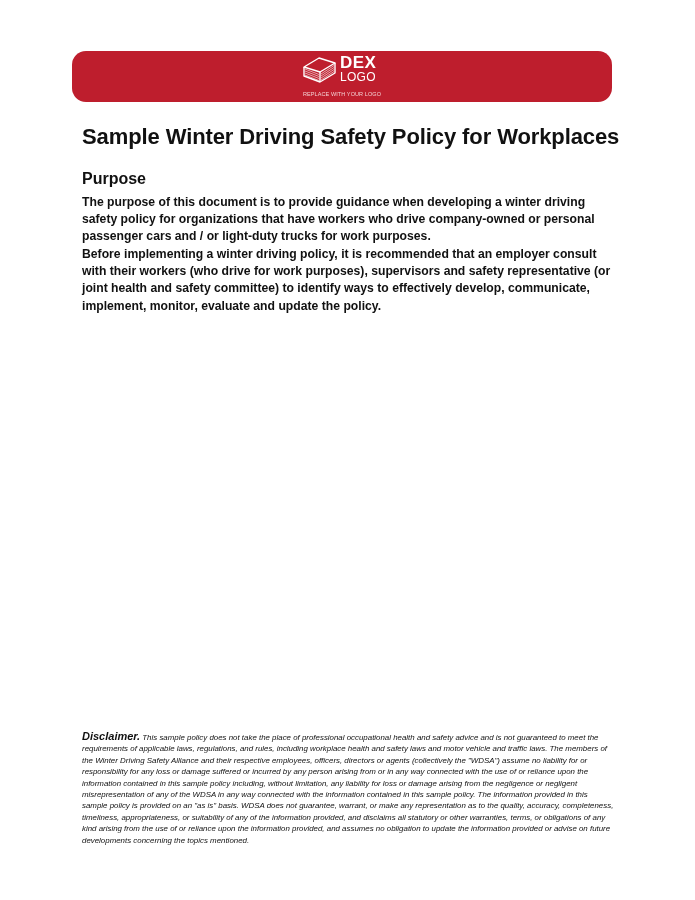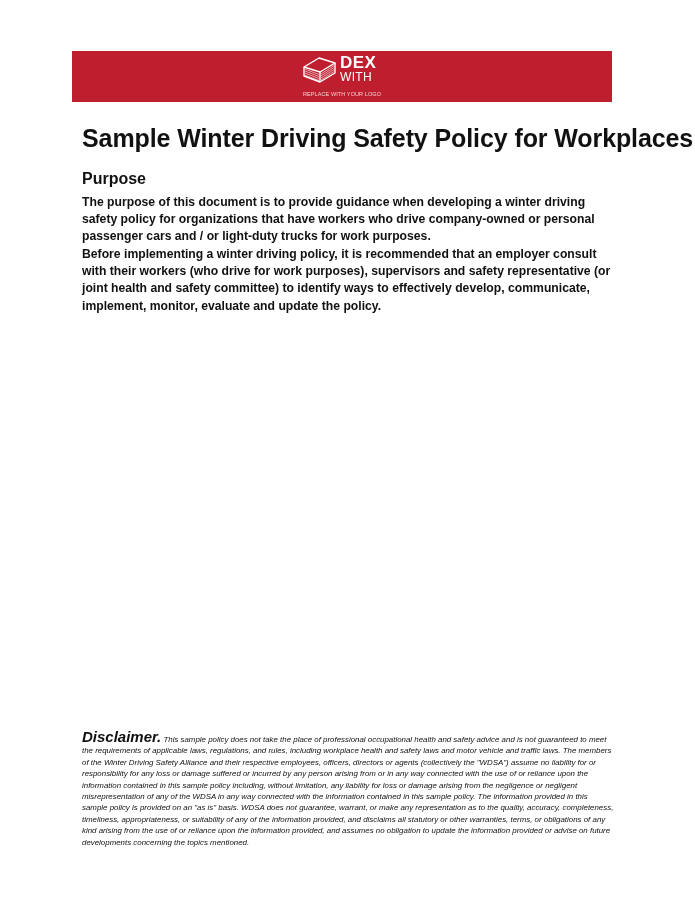--- a/index.html
+++ b/index.html
@@ -1,38 +1,38 @@
 <!DOCTYPE html>
 <html><head>
 <meta charset="utf-8">
 <style>
   html, body { margin: 0; padding: 0; background: #ffffff; }
   body { width: 695px; height: 900px; position: relative; overflow: hidden;
          font-family: "Liberation Sans", "DejaVu Sans", sans-serif; color: #111; }
   .banner { position: absolute; left: 72px; top: 51px; width: 540px; height: 51px;
-            background: #be1e2d; }
+            background: #be1e2d; border-radius: 14px; }
   .logo { position: absolute; left: 230px; top: 3px; width: 80px; height: 34px; }
   .logo-box { position: absolute; left: 0; top: 0; width: 36px; height: 30px; }
   .logo-text { position: absolute; left: 38px; top: 0; color: #fff; font-weight: bold;
                line-height: 1; }
   .logo-dex { font-size: 17px; letter-spacing: 0.5px; display: block; }
   .logo-form { font-size: 12px; display: block; margin-top: 0px; font-weight: normal; letter-spacing: 0.3px; }
   .tagline { position: absolute; left: 0; right: 0; top: 40px; text-align: center;
              color: #f4d0d3; font-size: 5.5px; letter-spacing: 0.1px; }
-  .title { position: absolute; left: 82px; top: 124px; margin: 0; font-size: 25px;
+  .title { position: absolute; left: 82px; top: 124px; margin: 0; font-size: 22px;
            font-weight: bold; color: #111; letter-spacing: -0.1px; }
   .h2 { position: absolute; left: 82px; top: 170px; margin: 0; font-size: 16px;
         font-weight: bold; color: #111; }
   .para { position: absolute; left: 82px; width: 535px; margin: 0; font-size: 12.2px;
           line-height: 17.2px; color: #111; font-weight: bold; }
   .p1 { top: 194px; }
   .p2 { top: 246px; }
   .disclaimer { position: absolute; left: 82px; top: 731px; width: 532px; margin: 0;
                 font-size: 7.9px; line-height: 11.4px; font-style: italic; color: #111; }
-  .disclaimer-label { font-size: 15px; font-weight: bold; font-style: italic; }
+  .disclaimer-label { font-size: 11px; font-weight: bold; font-style: italic; }
 </style>
 </head>
 <body>
 
 <div class="banner">
   <div class="logo">
     <svg class="logo-box" viewBox="0 0 36 30" width="36" height="30">
       <g fill="none" stroke="#ffffff" stroke-width="1.4" stroke-linejoin="round">
         <polygon points="2,13 17,4 33,9 18,18"></polygon>
         <polyline points="2,13 2,22 18,28 33,19 33,9"></polyline>
@@ -44,21 +44,21 @@
         <line x1="3" y1="19" x2="17" y2="24.5"></line>
         <line x1="3" y1="21" x2="17" y2="26.5"></line>
         <line x1="19" y1="20" x2="32" y2="11.5"></line>
         <line x1="19" y1="22" x2="32" y2="13.5"></line>
         <line x1="19" y1="24" x2="32" y2="15.5"></line>
         <line x1="19" y1="26" x2="32" y2="17.5"></line>
       </g>
     </svg>
     <div class="logo-text">
       <span class="logo-dex">DEX</span>
-      <span class="logo-form">WITH</span>
+      <span class="logo-form">LOGO</span>
     </div>
   </div>
   <div class="tagline">REPLACE WITH YOUR LOGO</div>
 </div>
 
 <h1 class="title">Sample Winter Driving Safety Policy for Workplaces</h1>
 
 <h2 class="h2">Purpose</h2>
 
 <p class="para p1">The purpose of this document is to provide guidance when developing a winter driving safety policy for organizations that have workers who drive company-owned or personal passenger cars and / or light-duty trucks for work purposes.</p>

